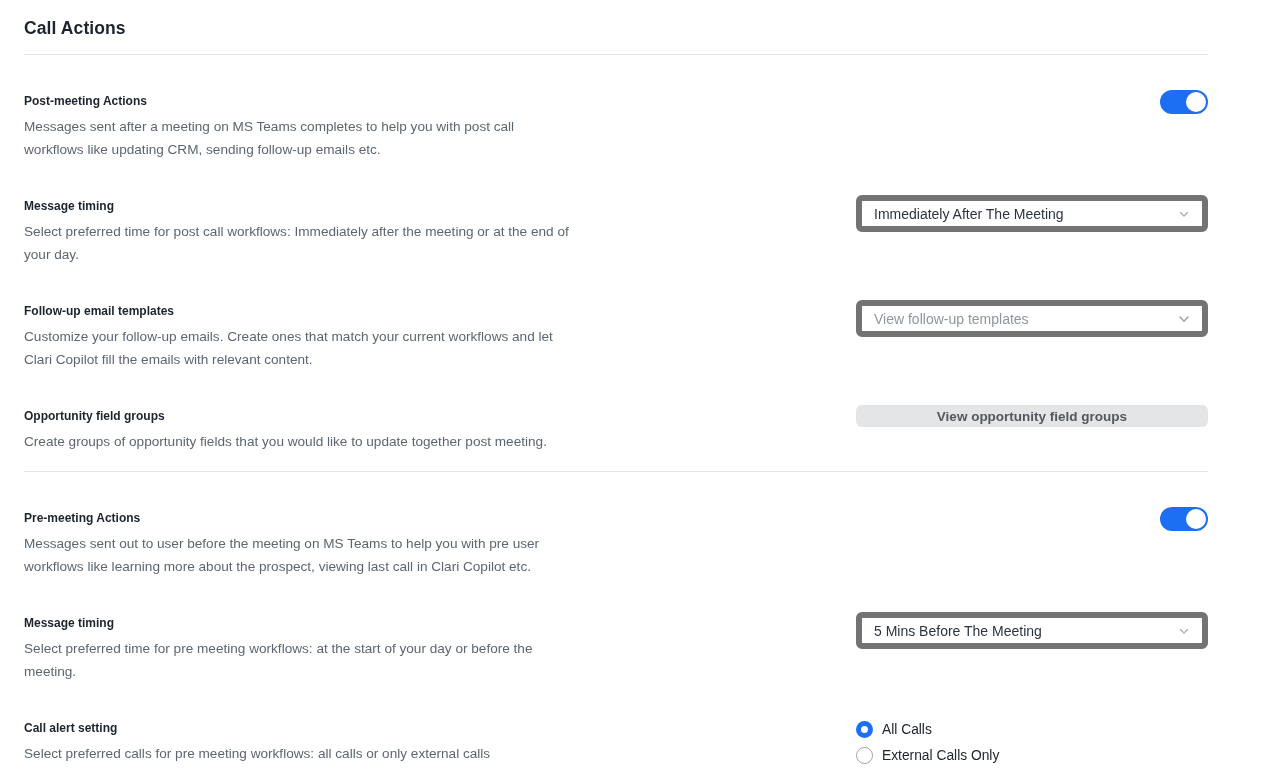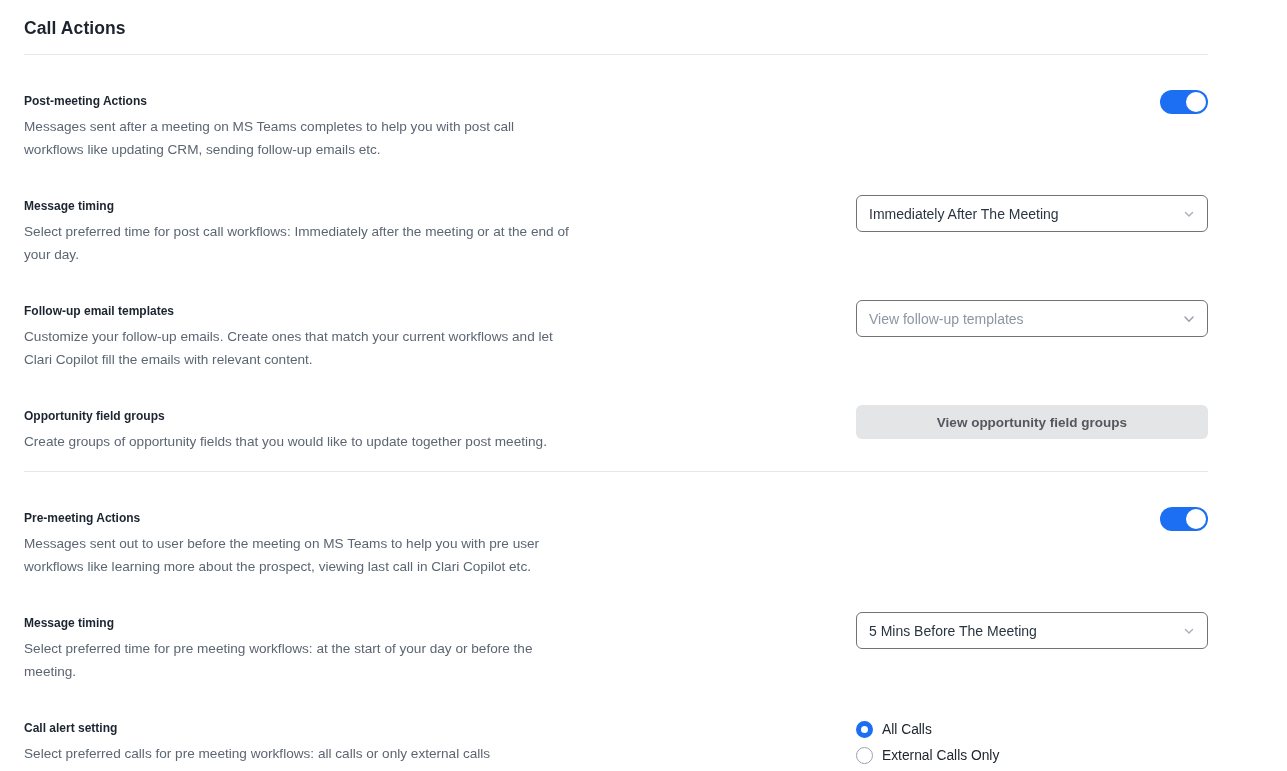--- a/index.html
+++ b/index.html
@@ -79,21 +79,21 @@
     border-radius: 50%;
     background: #ffffff;
     transition: left .15s;
   }
   .toggle.is-on .knob { left: 26px; }
 
   
   .select {
     width: 352px;
     height: 37px;
-    border: 1px solid #737373;
+    border: 6px solid #737373;
     border-radius: 6px;
     background: #ffffff;
     display: flex;
     align-items: center;
     justify-content: space-between;
     padding: 0 12px;
     cursor: pointer;
   }
   .select-value {
     font-size: 14px;
@@ -102,21 +102,21 @@
   .select-value.placeholder { color: #8d96a2; }
   .chevron {
     width: 12px;
     height: 12px;
     flex-shrink: 0;
   }
 
   
   .gray-button {
     width: 352px;
-    height: 34px;
+    height: 22px;
     border: none;
     border-radius: 6px;
     background: #e4e5e6;
     font-family: inherit;
     font-size: 13.5px;
     font-weight: 700;
     color: #53585f;
     cursor: pointer;
   }
 

